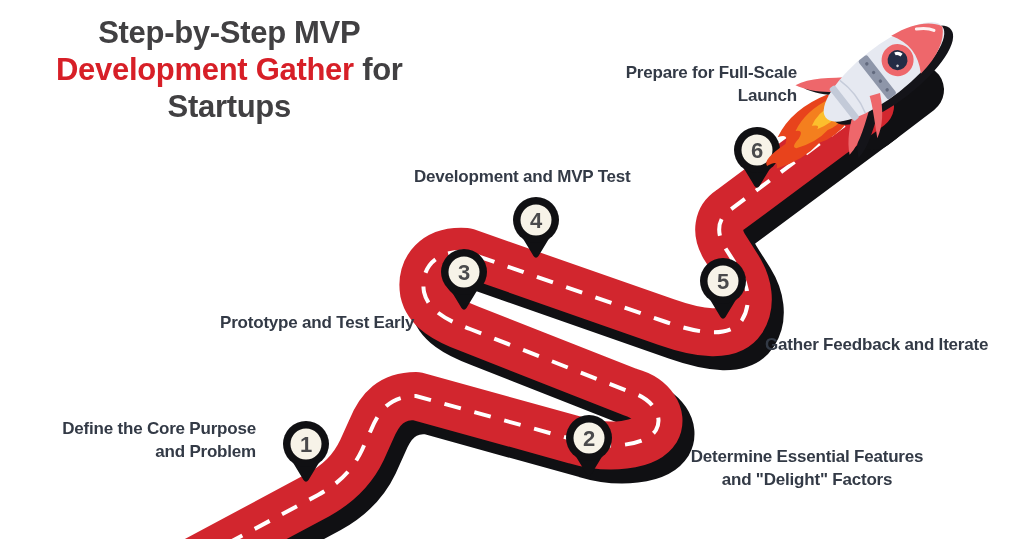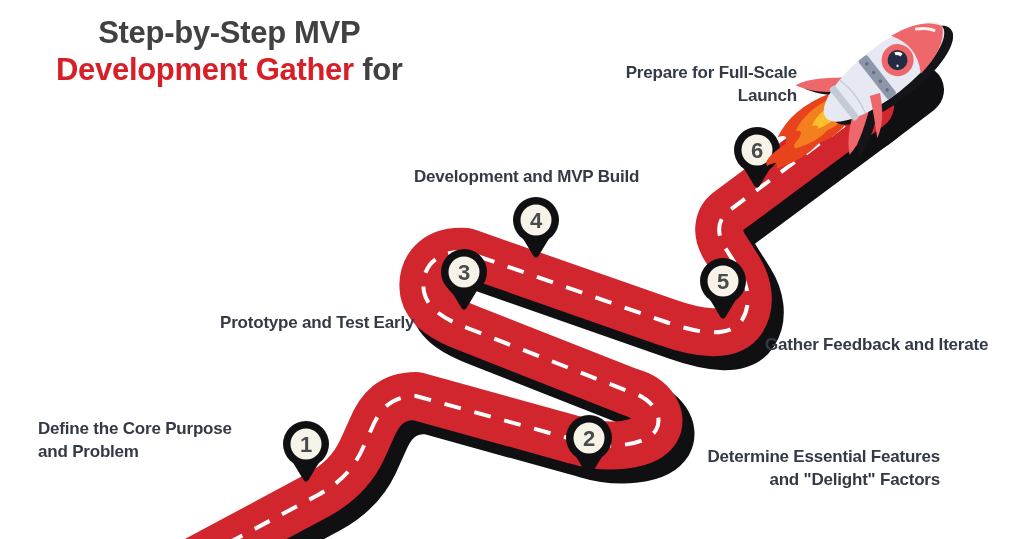--- a/index.html
+++ b/index.html
@@ -18,22 +18,22 @@
     position:absolute; left:56px; top:14px; margin:0;
     font-size:31px; line-height:37px; font-weight:bold; color:var(--title-dark);
     letter-spacing:-0.3px;
     text-align:center;
   }
   h1.title .accent{color:var(--title-red);}
   .step-label{
     position:absolute; font-size:17px; line-height:23px; font-weight:bold;
     color:var(--label-dark); letter-spacing:-0.2px;
   }
-  .pos-1{left:38px;  top:417px; width:218px; }
-  .pos-2{left:674px; top:445px; width:266px; text-align:right;}
+  .pos-1{left:38px;  top:417px; width:218px; text-align:right;}
+  .pos-2{left:674px; top:445px; width:266px; text-align:center;}
   .pos-3{left:178px; top:311px; white-space:nowrap;margin-left:42px;}
   .pos-4{left:414px; top:165px; white-space:nowrap;}
   .pos-5{left:765px; top:333px; white-space:nowrap;}
   .pos-6{left:592px; top:61px;  width:205px; text-align:right;}
   .pin-num{
     font-family:"Liberation Sans","DejaVu Sans",sans-serif;
     font-size:22px; font-weight:bold;
   }
 </style>
 </head>
@@ -130,22 +130,23 @@
         <path d="M 20 -9 A 8.5 8.5 0 0 1 26 -3 L 22.5 -2 A 5 5 0 0 0 19.5 -6 Z" fill="#ffffff"></path>
         <circle cx="14.5" cy="3.5" r="1.3" fill="#ffffff" opacity="0.8"></circle>
       </g>
     </g>
   </svg>
 
   <h1 class="title">
     <span>Step-by-Step MVP</span><br>
     <span class="accent">Development Gather</span>
     <span>for</span><br>
+    <span>Startups</span>
   </h1>
 
   <div class="step-label pos-1">Define the Core Purpose and Problem</div>
   <div class="step-label pos-2">Determine Essential Features and "Delight" Factors</div>
   <div class="step-label pos-3">Prototype and Test Early</div>
-  <div class="step-label pos-4">Development and MVP Build</div>
+  <div class="step-label pos-4">Development and MVP Test</div>
   <div class="step-label pos-5">Gather Feedback and Iterate</div>
   <div class="step-label pos-6">Prepare for Full-Scale Launch</div>
 
 </div>
 
 </body></html>

